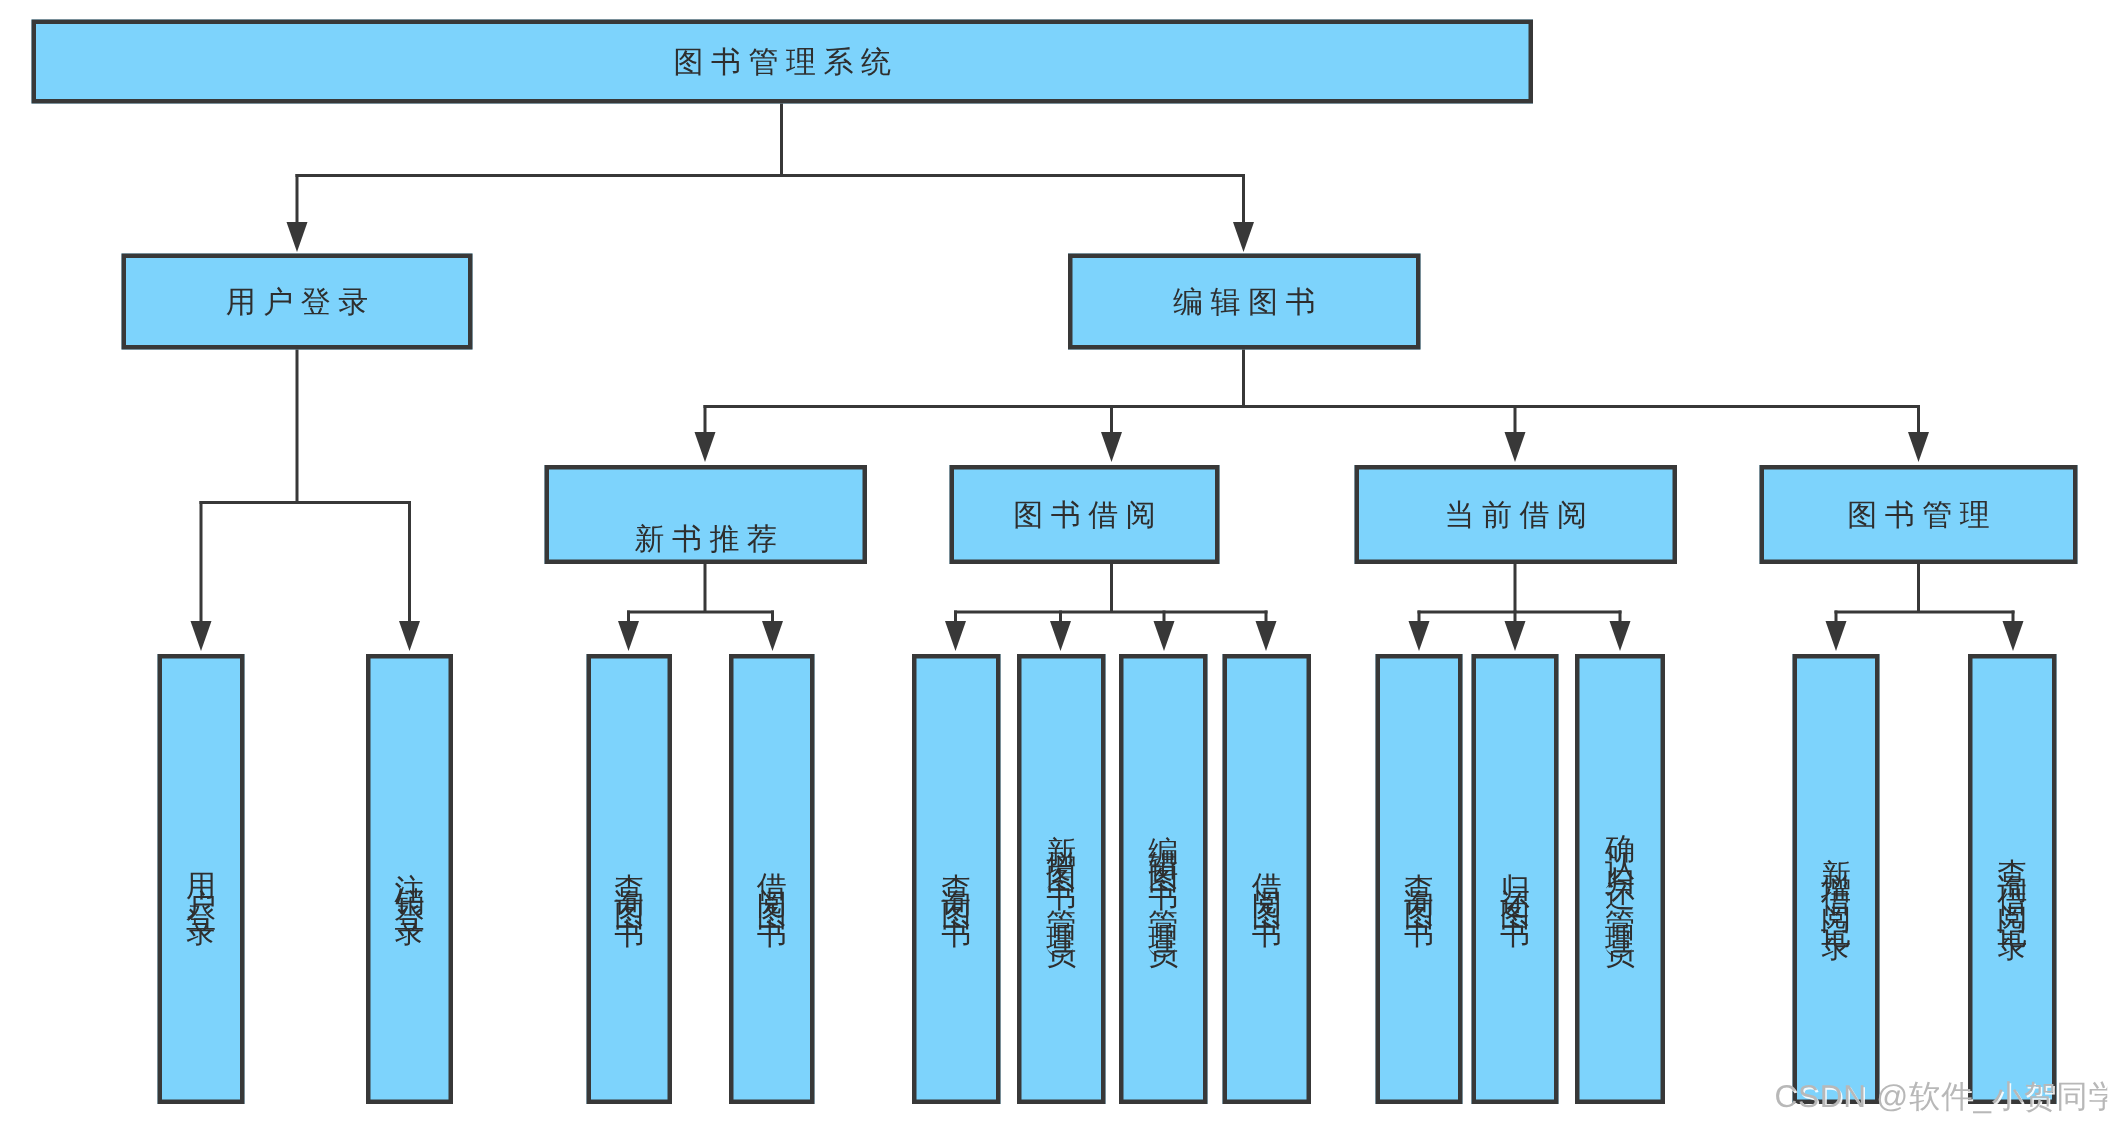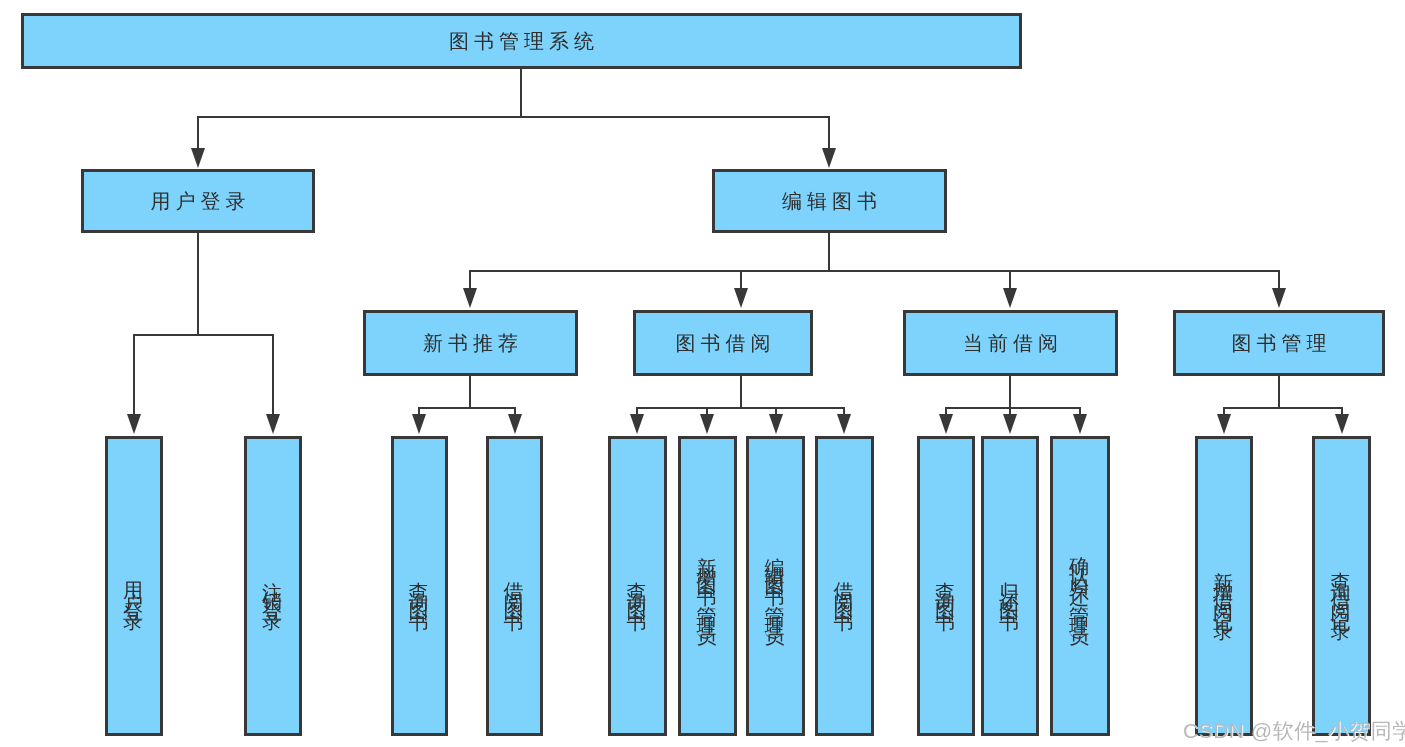--- a/index.html
+++ b/index.html
@@ -61,21 +61,21 @@
   <div class="ln" style="left:469px;top:270px;width:811px;height:2px;"></div>
   <div class="ln" style="left:469px;top:270px;width:2px;height:20px;"></div>
   <div class="arr" style="left:463px;top:288px;"></div>
   <div class="ln" style="left:740px;top:270px;width:2px;height:20px;"></div>
   <div class="arr" style="left:734px;top:288px;"></div>
   <div class="ln" style="left:1009px;top:270px;width:2px;height:20px;"></div>
   <div class="arr" style="left:1003px;top:288px;"></div>
   <div class="ln" style="left:1278px;top:270px;width:2px;height:20px;"></div>
   <div class="arr" style="left:1272px;top:288px;"></div>
 
-  <div class="box hbox" style="left:363px;top:310px;width:215px;height:66px;">
+  <div class="box hbox" style="left:363px;top:310px;width:215px;height:66px;align-items:flex-end;">
     <span>新书推荐</span>
   </div>
   <div class="box hbox" style="left:633px;top:310px;width:180px;height:66px;">
     <span>图书借阅</span>
   </div>
   <div class="box hbox" style="left:903px;top:310px;width:215px;height:66px;">
     <span>当前借阅</span>
   </div>
   <div class="box hbox" style="left:1173px;top:310px;width:212px;height:66px;">
     <span>图书管理</span>

